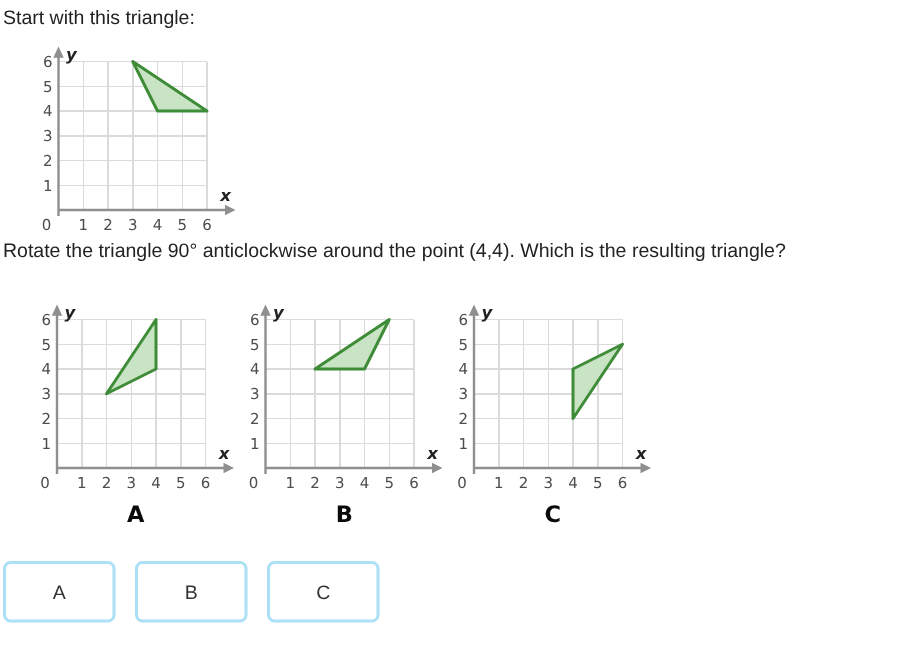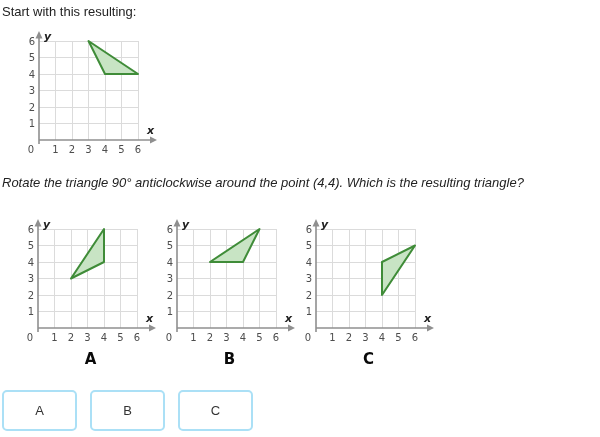--- a/index.html
+++ b/index.html
@@ -12,21 +12,21 @@
   }
   .page { position: relative; width: 600px; height: 437px; }
   .prompt {
     font-size: 13px;
     line-height: 16px;
     color: #222222;
     padding-left: 2px;
     white-space: nowrap;
   }
   .prompt.intro { padding-top: 4px; }
-  .prompt.question { margin-top: 18px; font-style: italic; }
+  .prompt.question { margin-top: 2px; }
   .grid-svg { display: block; }
   .grid-svg.start { margin: 9px 0 0 25px; }
   .choices-row {
     display: flex;
     flex-direction: row;
     align-items: flex-start;
     gap: 6px;
     margin: 26px 0 0 24px;
   }
   .choice { display: flex; flex-direction: column; align-items: center; }
@@ -52,21 +52,21 @@
     font-size: 13px;
     color: #333333;
     cursor: pointer;
   }
 </style>
 </head>
 <body>
 
 <div class="page">
 
-  <p class="prompt intro">Start with this resulting:</p>
+  <p class="prompt intro">Start with this triangle:</p>
 
   <svg class="grid-svg start" width="133" height="128">
       <line x1="30.5" y1="111" x2="30.5" y2="12" stroke="#dbdbdb" stroke-width="1" shape-rendering="crispEdges"></line>
       <line x1="14" y1="94.5" x2="113" y2="94.5" stroke="#dbdbdb" stroke-width="1" shape-rendering="crispEdges"></line>
       <line x1="47" y1="111" x2="47" y2="12" stroke="#dbdbdb" stroke-width="1" shape-rendering="crispEdges"></line>
       <line x1="14" y1="78" x2="113" y2="78" stroke="#dbdbdb" stroke-width="1" shape-rendering="crispEdges"></line>
       <line x1="63.5" y1="111" x2="63.5" y2="12" stroke="#dbdbdb" stroke-width="1" shape-rendering="crispEdges"></line>
       <line x1="14" y1="61.5" x2="113" y2="61.5" stroke="#dbdbdb" stroke-width="1" shape-rendering="crispEdges"></line>
       <line x1="80" y1="111" x2="80" y2="12" stroke="#dbdbdb" stroke-width="1" shape-rendering="crispEdges"></line>
       <line x1="14" y1="45" x2="113" y2="45" stroke="#dbdbdb" stroke-width="1" shape-rendering="crispEdges"></line>

